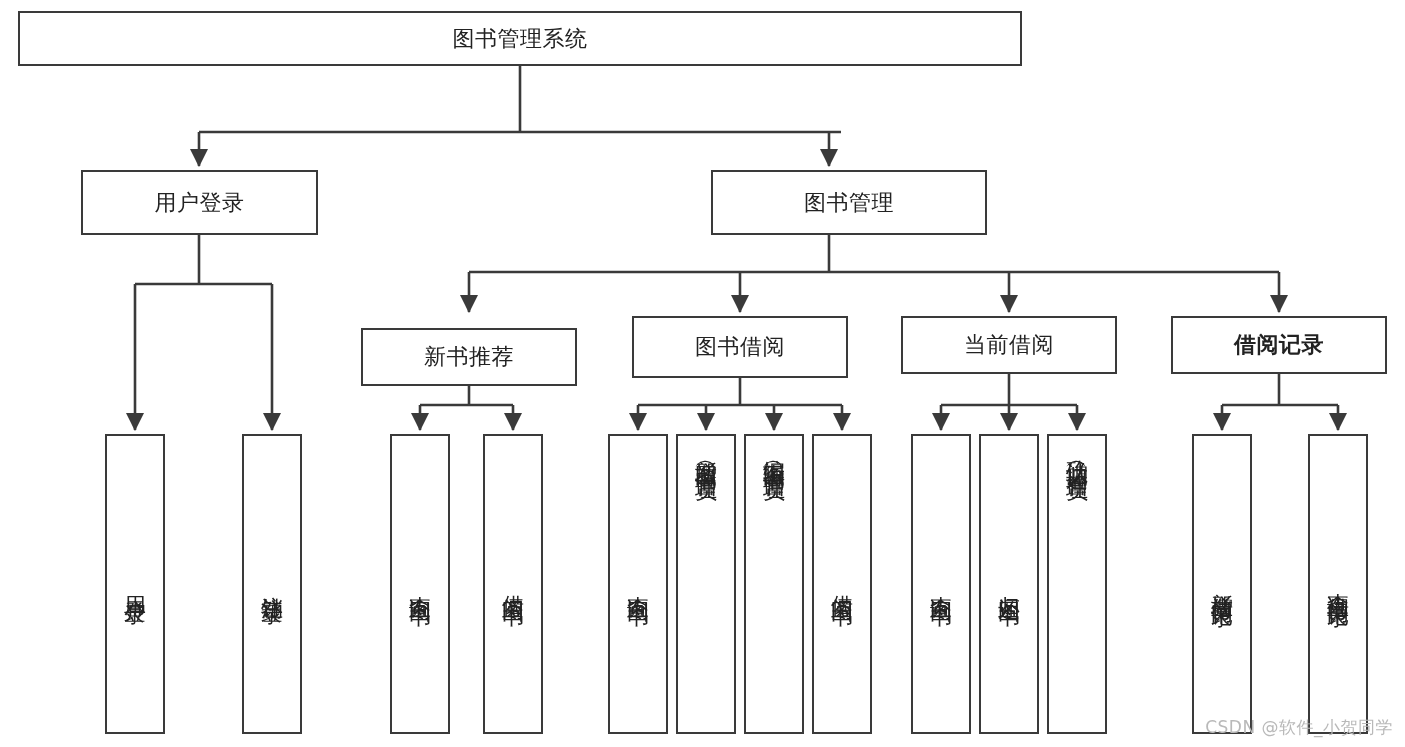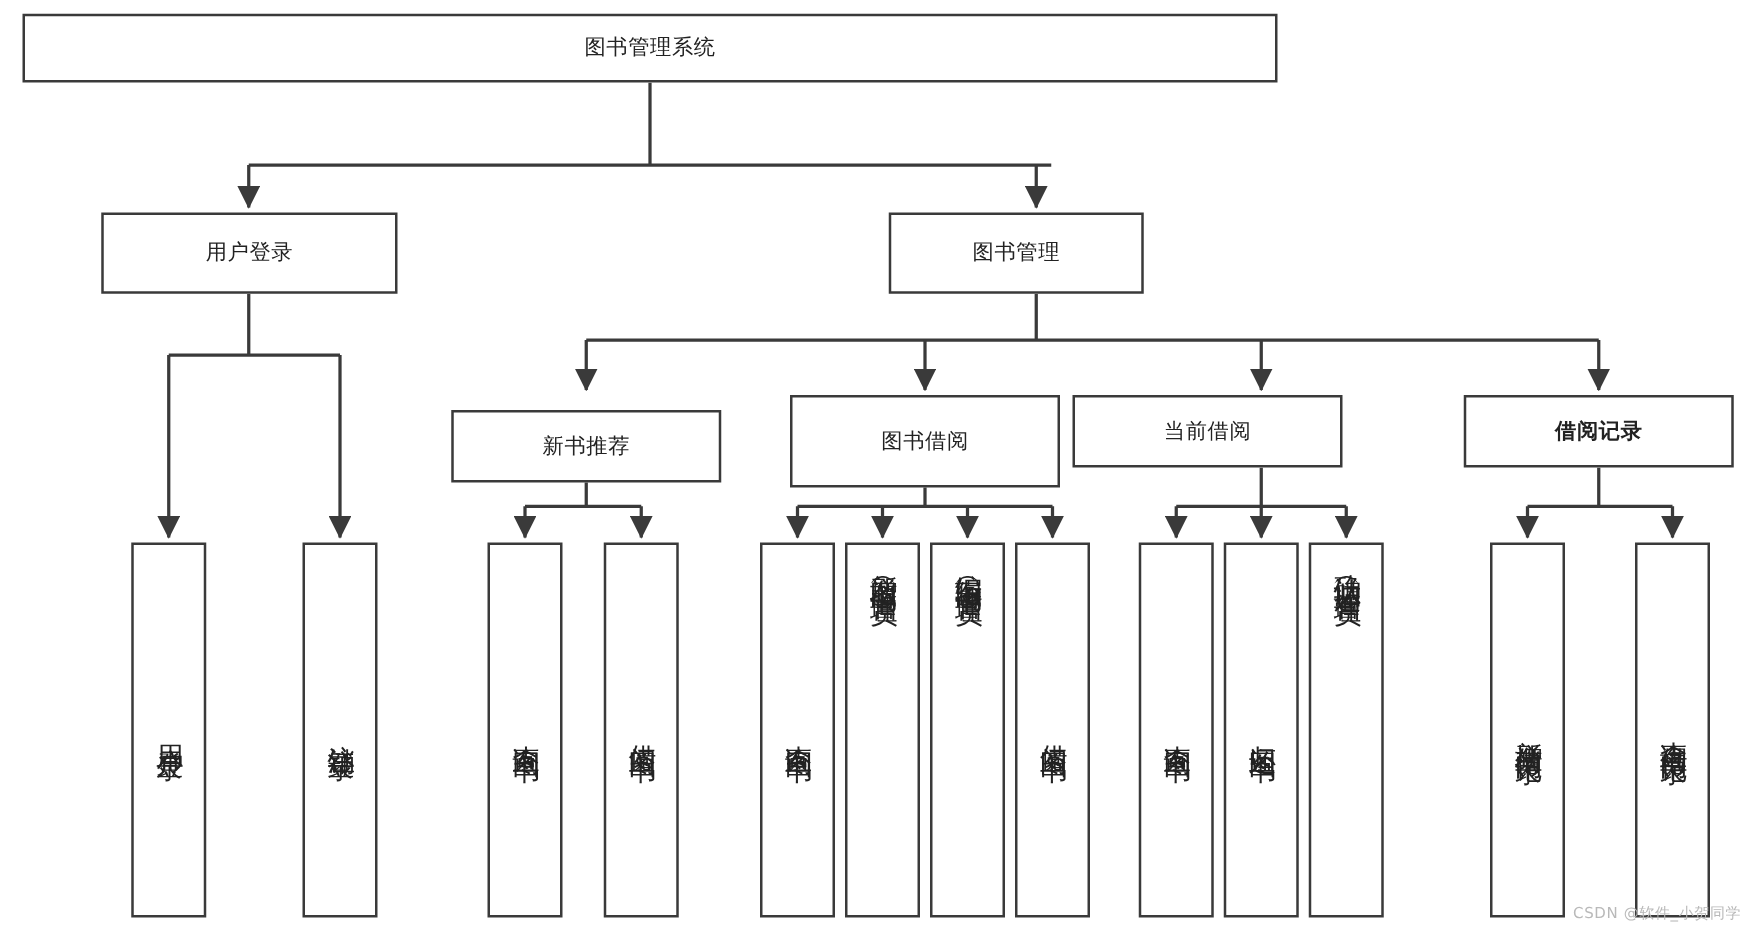--- a/index.html
+++ b/index.html
@@ -35,21 +35,21 @@
     justify-content: center;
     color: #222222;
   }
   .node .label {
     display: block;
     text-align: center;
     line-height: 1.18;
     letter-spacing: 0.5px;
   }
   .node.horiz .label {
-    font-size: 17px;
+    font-size: 22px;
     writing-mode: horizontal-tb;
   }
   .node.vert {
     align-items: flex-start;
     padding-top: 6px;
   }
   .node.vert .label {
     writing-mode: vertical-rl;
     text-orientation: upright;
     font-size: 22px;
@@ -57,21 +57,21 @@
     letter-spacing: 3px;
   }
   .node.vert.mid {
     align-items: center;
     padding-top: 0;
   }
   #watermark {
     position: absolute;
     right: 12px;
     bottom: 8px;
-    font-size: 12px;
+    font-size: 17px;
     color: #b9b9b9;
     letter-spacing: 0.5px;
     white-space: nowrap;
   }
 </style>
 </head>
 <body>
 
 <div id="stage">
 
@@ -125,31 +125,31 @@
     </g>
   </svg>
 
   <div class="node horiz" style="left:18px; top:11px; width:1004px; height:55px;">
     <span class="label">图书管理系统</span>
   </div>
 
   <div class="node horiz" style="left:81px; top:170px; width:237px; height:65px;">
     <span class="label">用户登录</span>
   </div>
-  <div class="node horiz" style="left:711px; top:170px; width:204px; height:65px;">
+  <div class="node horiz" style="left:711px; top:170px; width:276px; height:65px;">
     <span class="label">图书管理</span>
   </div>
 
   <div class="node horiz" style="left:361px; top:316px; width:216px; height:58px;margin-top:12px;">
     <span class="label">新书推荐</span>
   </div>
-  <div class="node horiz" style="left:632px; top:316px; width:216px; height:74px;">
+  <div class="node horiz" style="left:632px; top:316px; width:216px; height:62px;">
     <span class="label">图书借阅</span>
   </div>
-  <div class="node horiz" style="left:858px; top:316px; width:216px; height:58px;">
+  <div class="node horiz" style="left:901px; top:316px; width:216px; height:58px;">
     <span class="label">当前借阅</span>
   </div>
   <div class="node horiz" style="left:1171px; top:316px; width:216px; height:58px;font-weight:bold;">
     <span class="label">借阅记录</span>
   </div>
 
   <div class="node vert mid" style="left:105px; top:434px; width:60px; height:300px;">
     <span class="label">用户登录</span>
   </div>
   <div class="node vert mid" style="left:242px; top:434px; width:60px; height:300px;">

